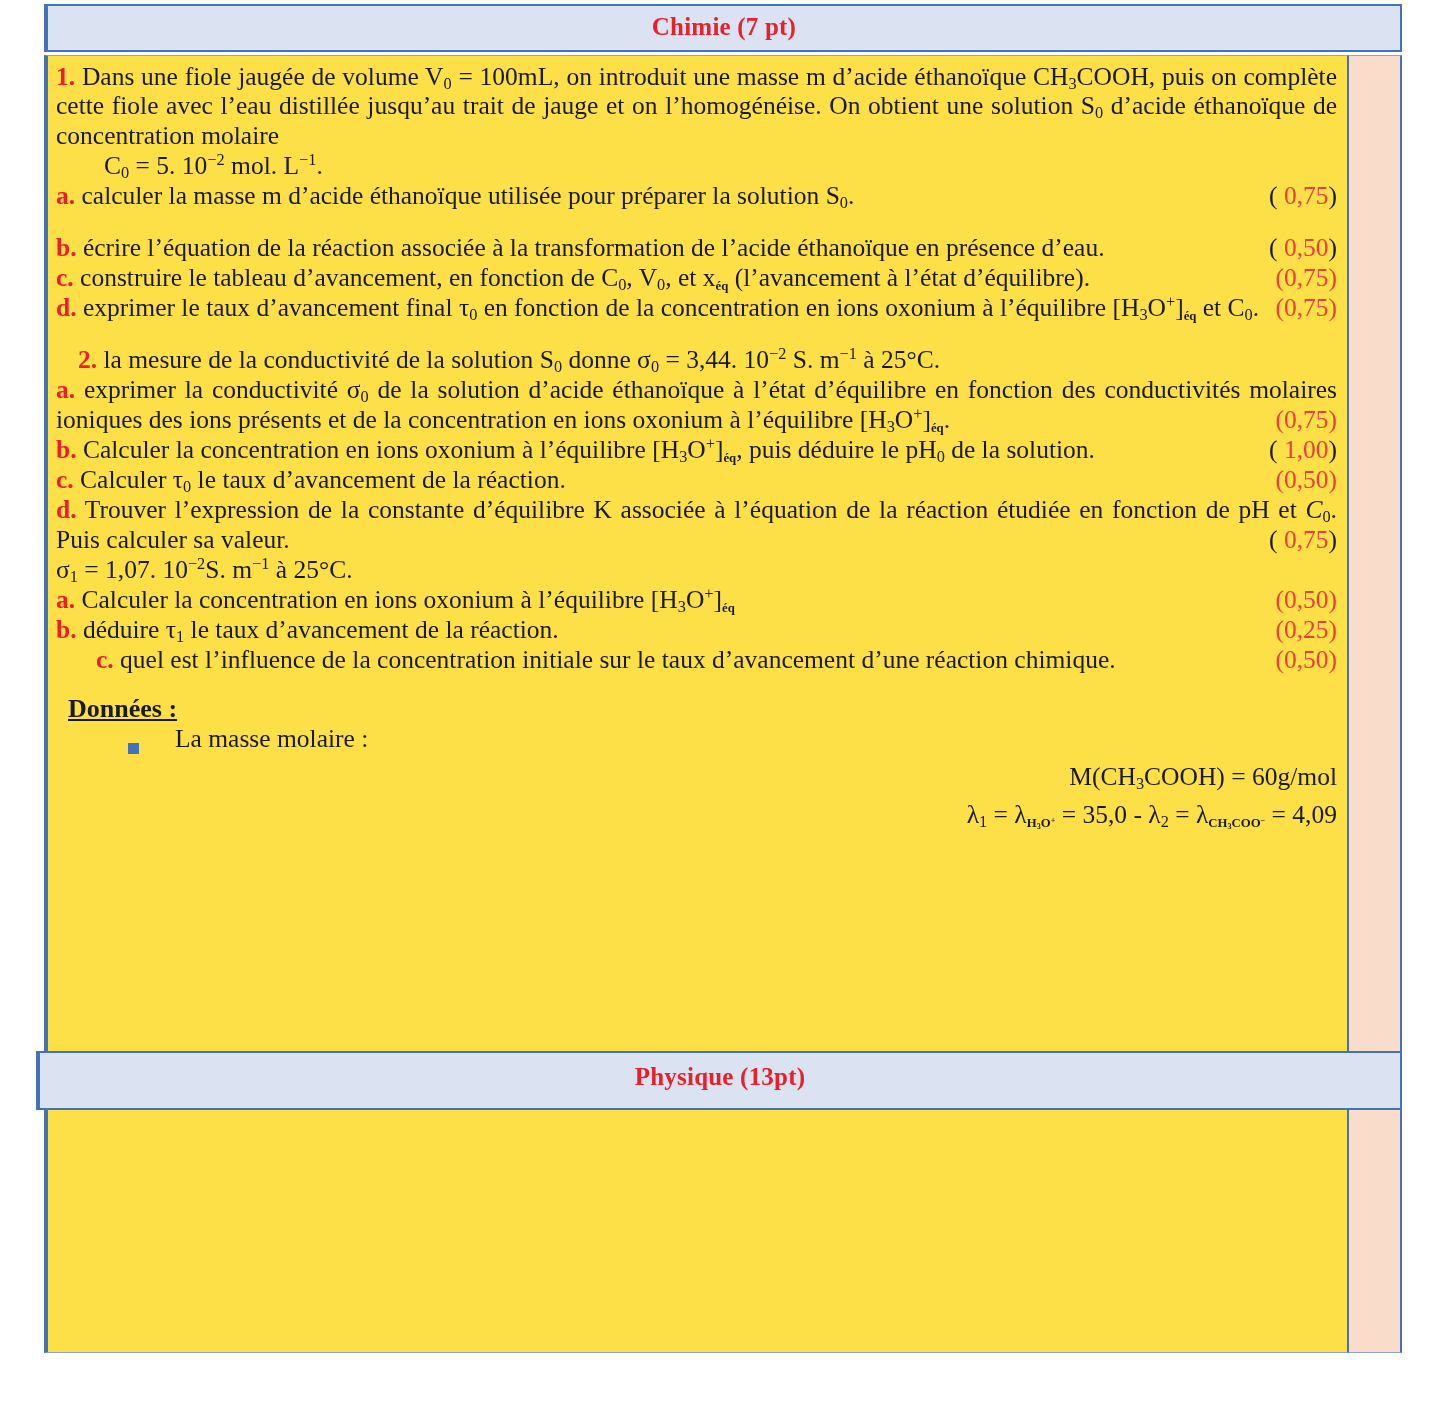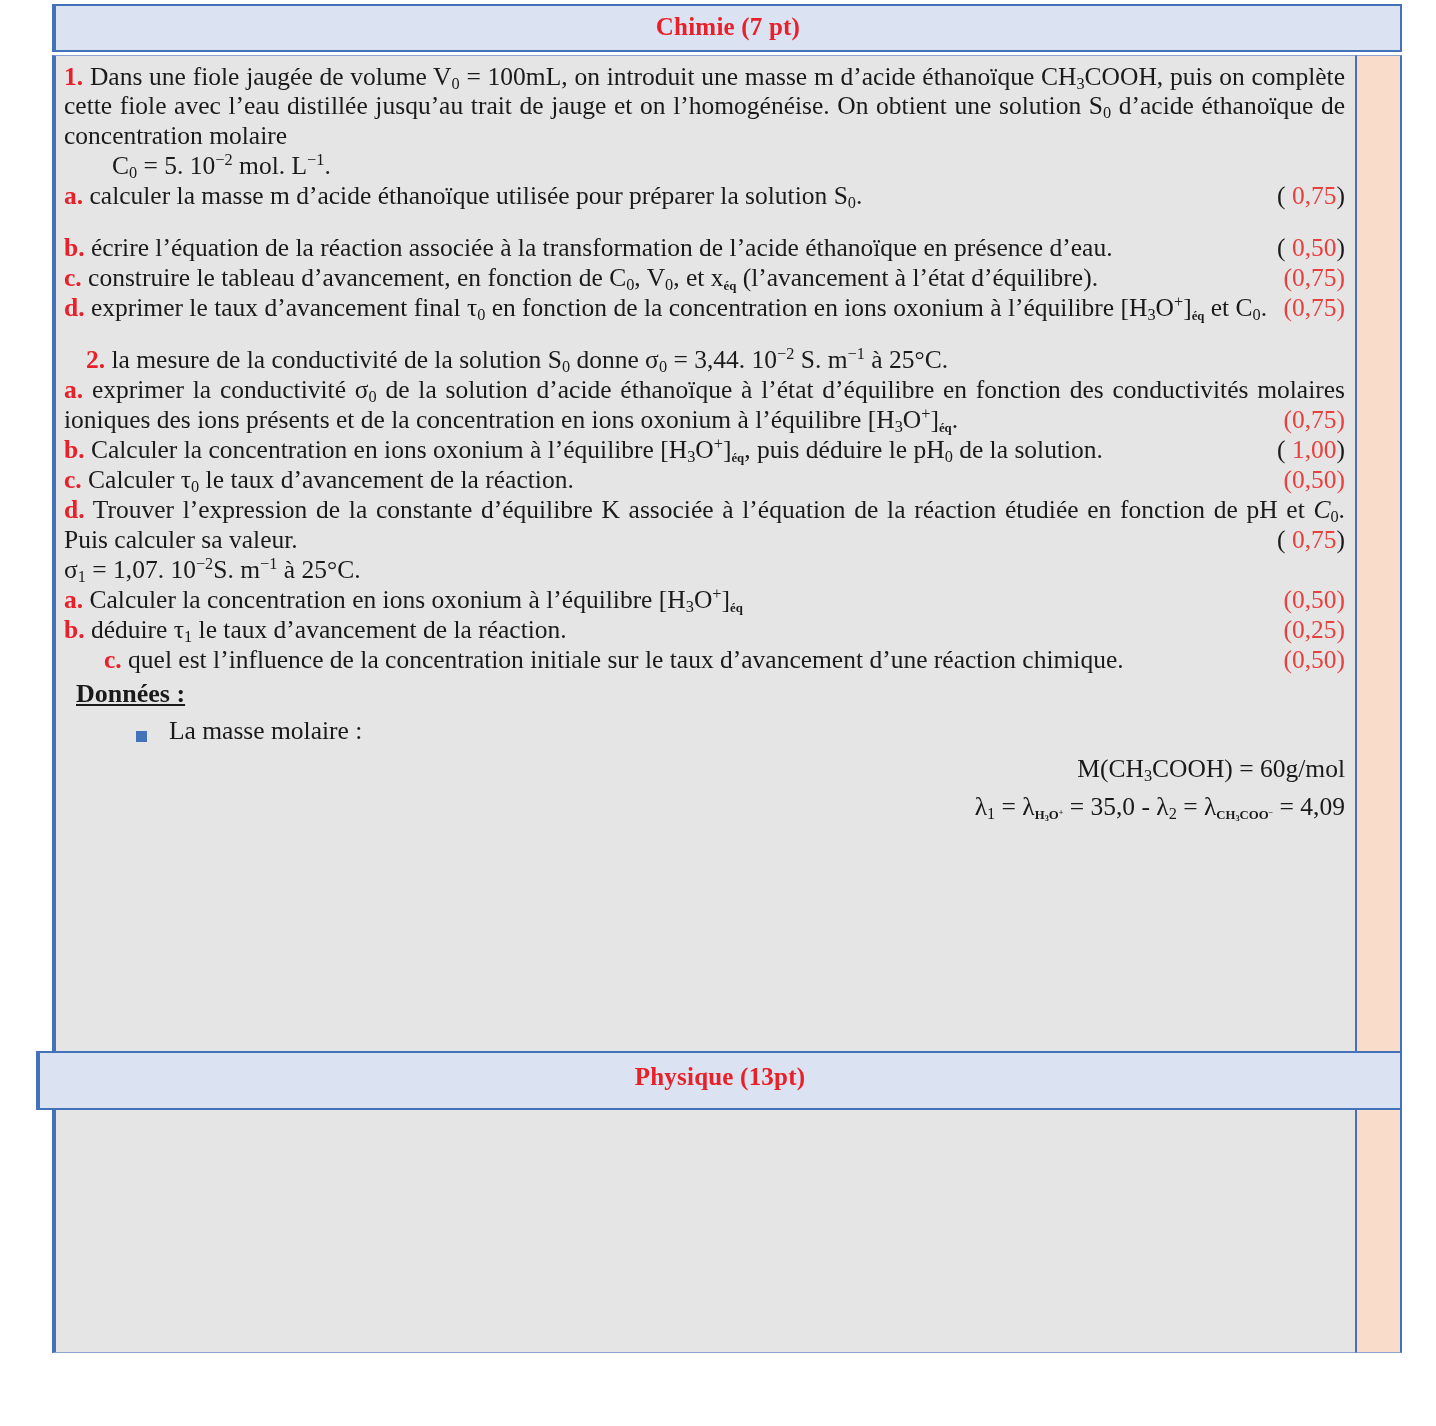--- a/index.html
+++ b/index.html
@@ -15,21 +15,21 @@
     color: #1a1a1a;
     overflow: hidden;
   }
 
   
   .page {
     position: relative;
     width: 1436px;
     height: 1106px;
     box-sizing: border-box;
-    padding: 4px 0 0 16px;
+    padding: 4px 0 0 8px;
   }
 
   
   .banner {
     box-sizing: border-box;
     margin: 0 34px 0 36px;
     background: #dbe3f2;
     border: 2px solid #4472b8;
     border-left-width: 4px;
     border-right-width: 2px;
@@ -59,21 +59,21 @@
   
   .body-table {
     display: flex;
     margin: 3px 34px 0 36px;
     height: 1298px;
     box-sizing: border-box;
   }
   .text-col {
     flex: 0 0 1305px;
     box-sizing: border-box;
-    background: #e5e5e5;
+    background: #fde047;
     border: 1px solid #8ba4d0;
     border-left: 4px solid #4472b8;
     border-right: 2px solid #4472b8;
     padding: 6px 10px 0 8px;
     overflow: hidden;
   }
   .peach-col {
     flex: 1 1 auto;
     box-sizing: border-box;
     background: #fadcca;
@@ -114,29 +114,29 @@
   sup { font-size: .64em; vertical-align:  0.55em; line-height: 0; }
   .sub2 { font-size: .50em; vertical-align: -0.30em; line-height: 0; font-weight: bold; }
   .ital { font-style: italic; }
 
   
   .donnees-head {
     font-size: 26px;
     font-weight: bold;
     text-decoration: underline;
     padding-left: 12px;
-    margin-top: 4px;
+    margin-top: 19px;
   }
   .bullet-row {
     display: flex;
-    align-items: center;
+    align-items: flex-end;
     font-size: 25.5px;
     padding-left: 72px;
-    margin-top: 7px;
     line-height: 1.18;
+    gap: 14px;
   }
   .bullet-sq {
     flex: 0 0 auto;
     width: 11px;
     height: 11px;
     background: #4472b8;
     margin: 11px 22px 0 0;
   }
   .centered-eq {
     text-align: right;

